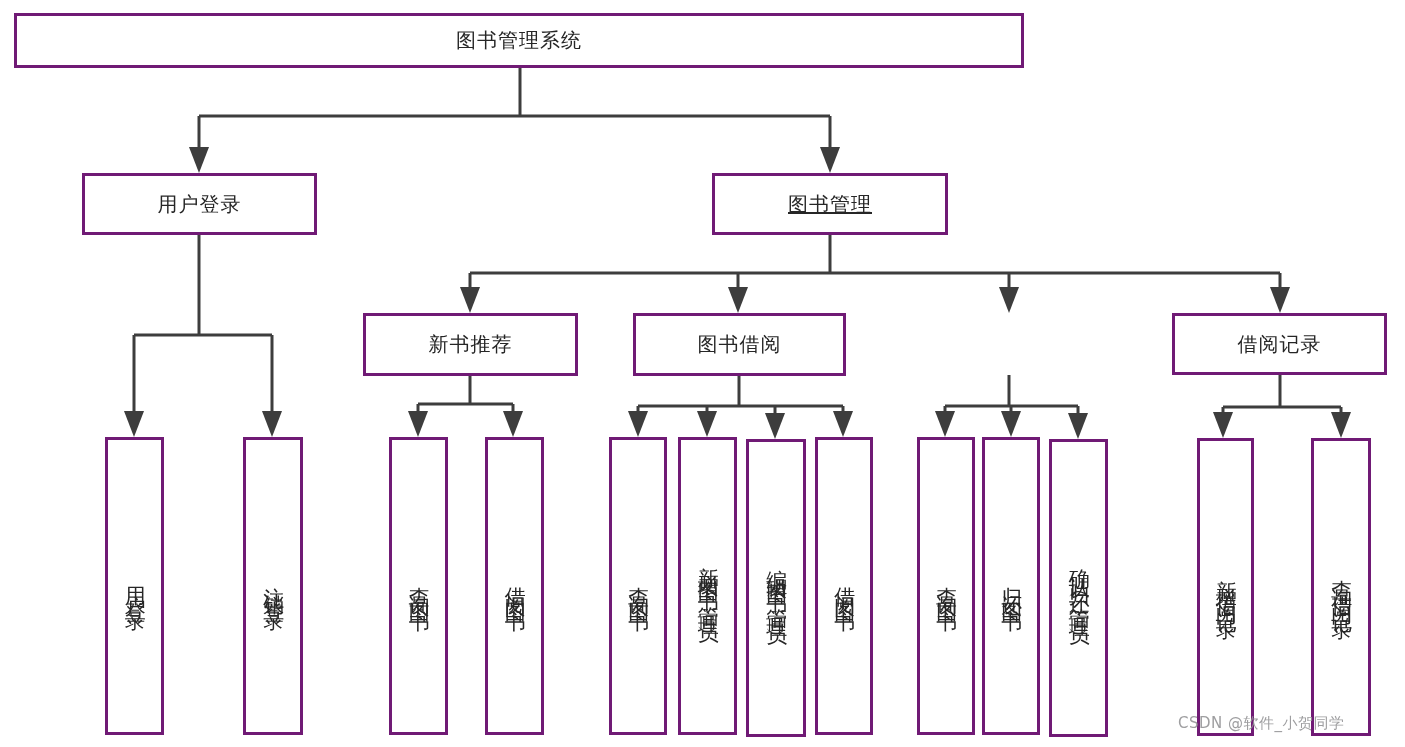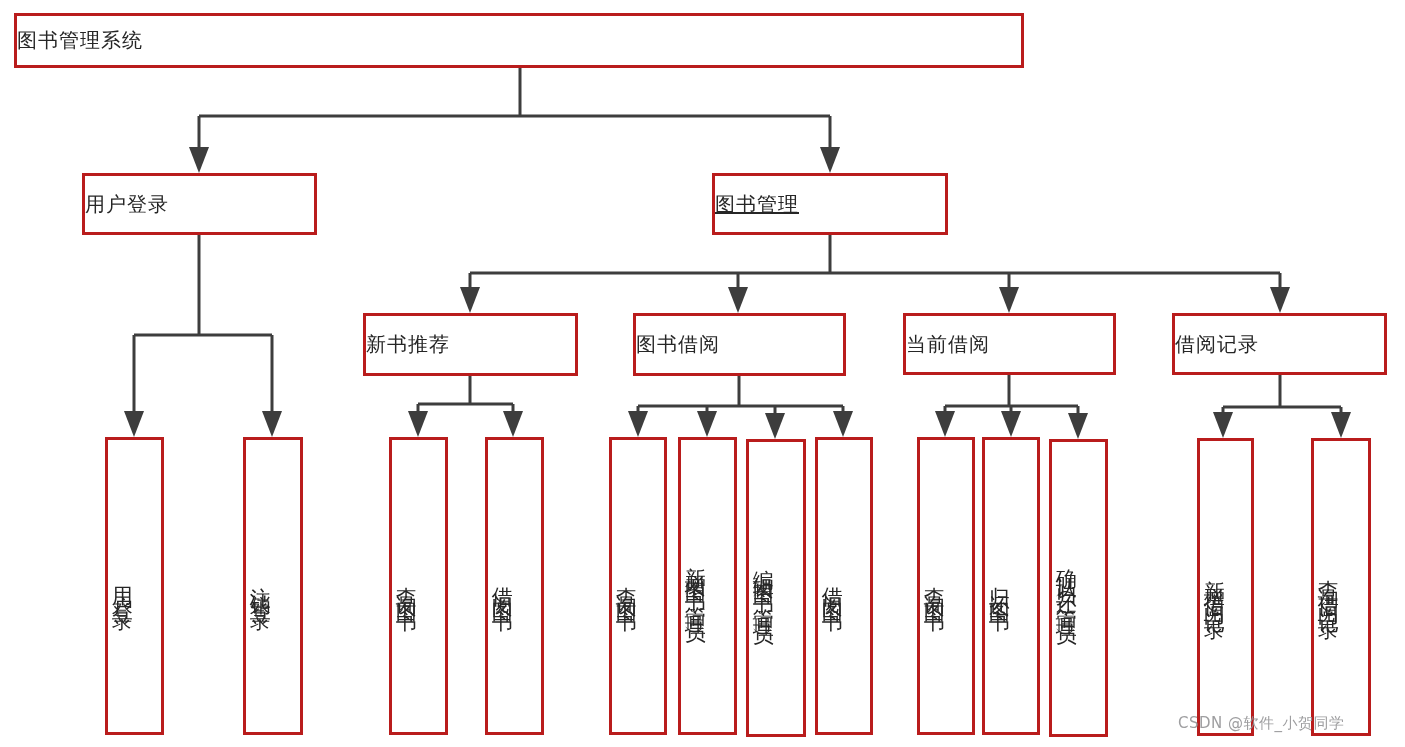--- a/index.html
+++ b/index.html
@@ -13,25 +13,25 @@
   }
   .connectors {
     position: absolute;
     left: 0; top: 0;
     width: 1405px; height: 747px;
     pointer-events: none;
   }
   .node {
     position: absolute;
     box-sizing: border-box;
-    border: 3px solid #b91c1c;
+    border: 3px solid #701a75;
     background: #ffffff;
     display: flex;
     align-items: center;
-    justify-content: flex-start;
+    justify-content: center;
     color: #262626;
   }
   .h-node { font-size: 20px; letter-spacing: 1px; white-space: nowrap; }
   .leaf .vtext {
     writing-mode: vertical-lr;
     text-orientation: mixed;
     font-size: 21px;
     letter-spacing: 8px;
     line-height: 1.3;
     color: #262626;
@@ -173,23 +173,20 @@
   <div class="node h-node n-book-mgmt">
     <span>图书管理</span>
   </div>
 
   <div class="node h-node n-new-book">
     <span>新书推荐</span>
   </div>
   <div class="node h-node n-book-borrow">
     <span>图书借阅</span>
   </div>
-  <div class="node h-node n-cur-borrow">
-    <span>当前借阅</span>
-  </div>
   <div class="node h-node n-borrow-record">
     <span>借阅记录</span>
   </div>
 
   <div class="node leaf l-a1">
     <span class="vtext">用户登录</span>
   </div>
   <div class="node leaf l-a2">
     <span class="vtext">注销登录</span>
   </div>

